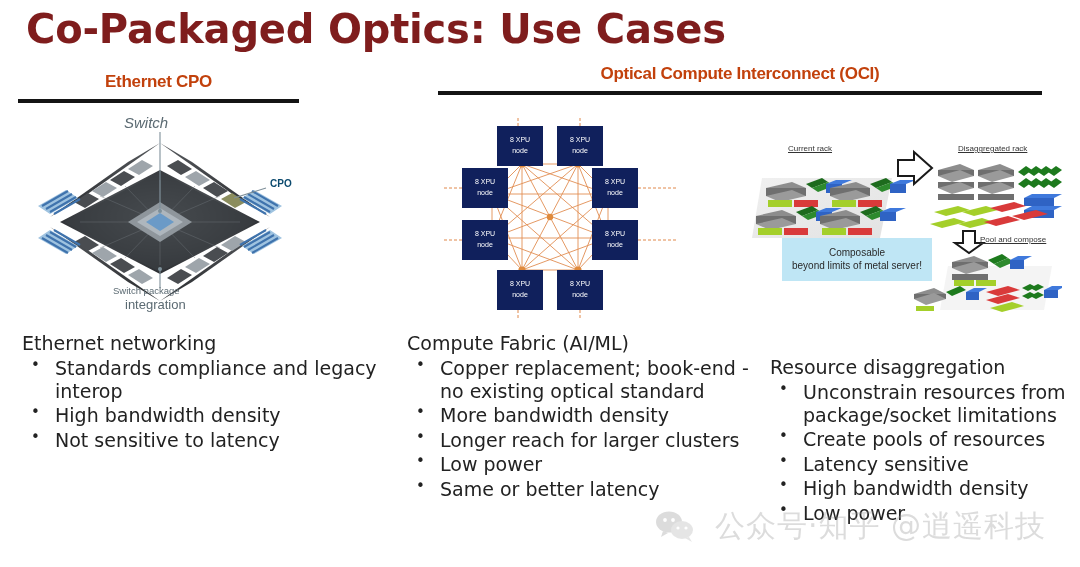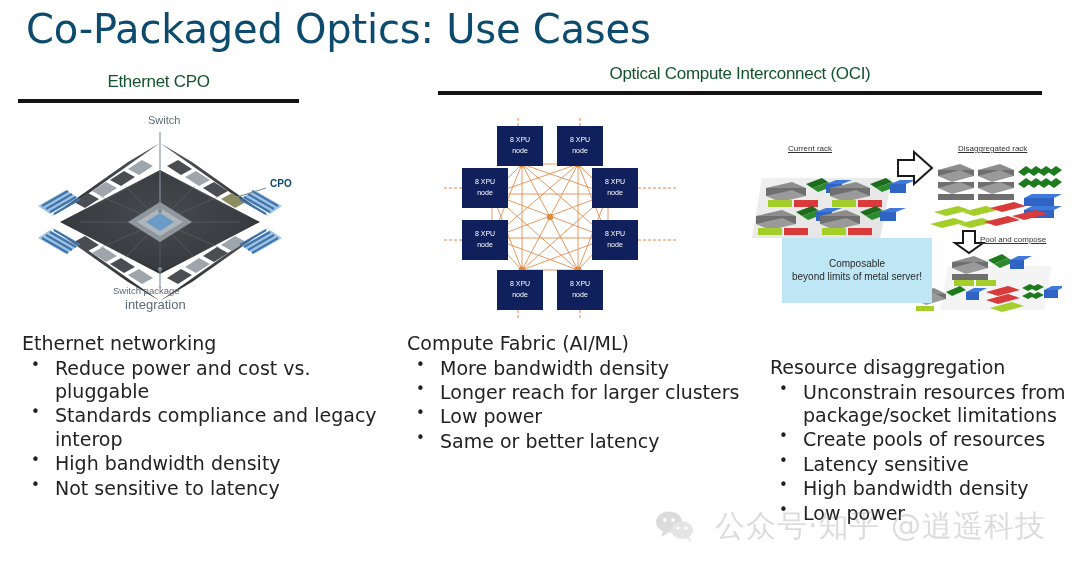--- a/index.html
+++ b/index.html
@@ -8,31 +8,31 @@
     background:#ffffff;
     font-family:"Liberation Sans", sans-serif;
     overflow:hidden;
     position:relative;
   }
   .slide{position:absolute;inset:0;}
 
   
   .title{
     position:absolute;left:26px;top:6px;
-    font-size:40px;font-weight:400;
-    color:#0c4a6e;
+    font-size:40px;font-weight:700;
+    color:#7f1d1d;
     letter-spacing:-0.2px;
     white-space:nowrap;
     font-family:"DejaVu Sans", sans-serif;
   }
 
   
   .colhead{position:absolute;text-align:center;}
   .colhead .htext{
-    font-size:17px;font-weight:400;color:#14532d;
+    font-size:17px;font-weight:700;color:#c2410c;
     white-space:nowrap;letter-spacing:-0.3px;
   }
   .colhead .rule{
     height:4px;background:#141414;margin-top:7px;width:100%;
   }
   #head-eth{left:18px;top:72px;width:281px;}
   #head-oci{left:438px;top:64px;width:604px;}
 
   
   .diagram{position:absolute;overflow:hidden;}
@@ -219,21 +219,21 @@
 
       <g stroke="#7e8f99" stroke-width="1.1" fill="none">
         <line x1="140" y1="22" x2="140" y2="100"></line>
         <line x1="140" y1="160" x2="140" y2="178"></line>
         <line x1="214" y1="88" x2="246" y2="78"></line>
       </g>
       <circle cx="140" cy="101" r="2" fill="#7e8f99"></circle>
       <circle cx="140" cy="159" r="2" fill="#7e8f99"></circle>
     </svg>
 
-    <div class="lbl" style="left:128px;top:4px;font-size:11px;">Switch</div>
+    <div class="lbl" style="left:104px;top:4px;font-size:15px;font-style:italic;">Switch</div>
     <div class="lbl" style="left:250px;top:68px;font-size:10px;font-weight:700;color:#0c4a6e;">CPO</div>
     <div class="lbl" style="left:93px;top:175px;font-size:9.5px;">Switch package</div>
     <div class="lbl" style="left:105px;top:187px;font-size:13px;">integration</div>
   </div>
 
   <div class="diagram" id="dia-mesh">
     <svg width="240" height="200" viewBox="0 0 240 200">
 
       <g stroke="#e0884a" stroke-width="1" stroke-dasharray="3 2">
         <line x1="78" y1="8" x2="78" y2="0"></line>
@@ -490,39 +490,39 @@
           <polygon points="58,6 66,2 80,2 72,6" fill="#3f79dc"></polygon>
         </g>
       </g>
     </svg>
 
     
     <div class="lbl" style="left:36px;top:6px;font-size:8px;color:#333;text-decoration:underline;">Current rack</div>
     <div class="lbl" style="left:206px;top:6px;font-size:8px;color:#333;text-decoration:underline;">Disaggregated rack</div>
     <div class="lbl" style="left:228px;top:97px;font-size:8px;color:#333;text-decoration:underline;">Pool and compose</div>
 
-    <div style="position:absolute;left:30px;top:100px;width:142px;background:#bfe6f5;padding:20px 4px;text-align:center;line-height:1.25;">
+    <div style="position:absolute;left:30px;top:100px;width:142px;background:#bfe6f5;padding:9px 4px;text-align:center;line-height:1.25;">
       <div style="font-size:10px;color:#2a2a2a;">Composable</div>
       <div style="font-size:10px;color:#2a2a2a;">beyond limits of metal server!</div>
     </div>
   </div>
 
   <div class="bulletcol" id="col1">
     <div class="colTitle">Ethernet networking</div>
     <ul class="bl">
-        <li>Reduce power and cost vs. pluggable</li>
         <li>Standards compliance and legacy interop</li>
         <li>High bandwidth density</li>
         <li>Not sensitive to latency</li>
       </ul>
   </div>
 
   <div class="bulletcol" id="col2">
     <div class="colTitle">Compute Fabric (AI/ML)</div>
     <ul class="bl">
+        <li>Copper replacement; book-end - no existing optical standard</li>
         <li>More bandwidth density</li>
         <li>Longer reach for larger clusters</li>
         <li>Low power</li>
         <li>Same or better latency</li>
       </ul>
   </div>
 
   <div class="bulletcol" id="col3">
     <div class="colTitle">Resource disaggregation</div>
     <ul class="bl">

